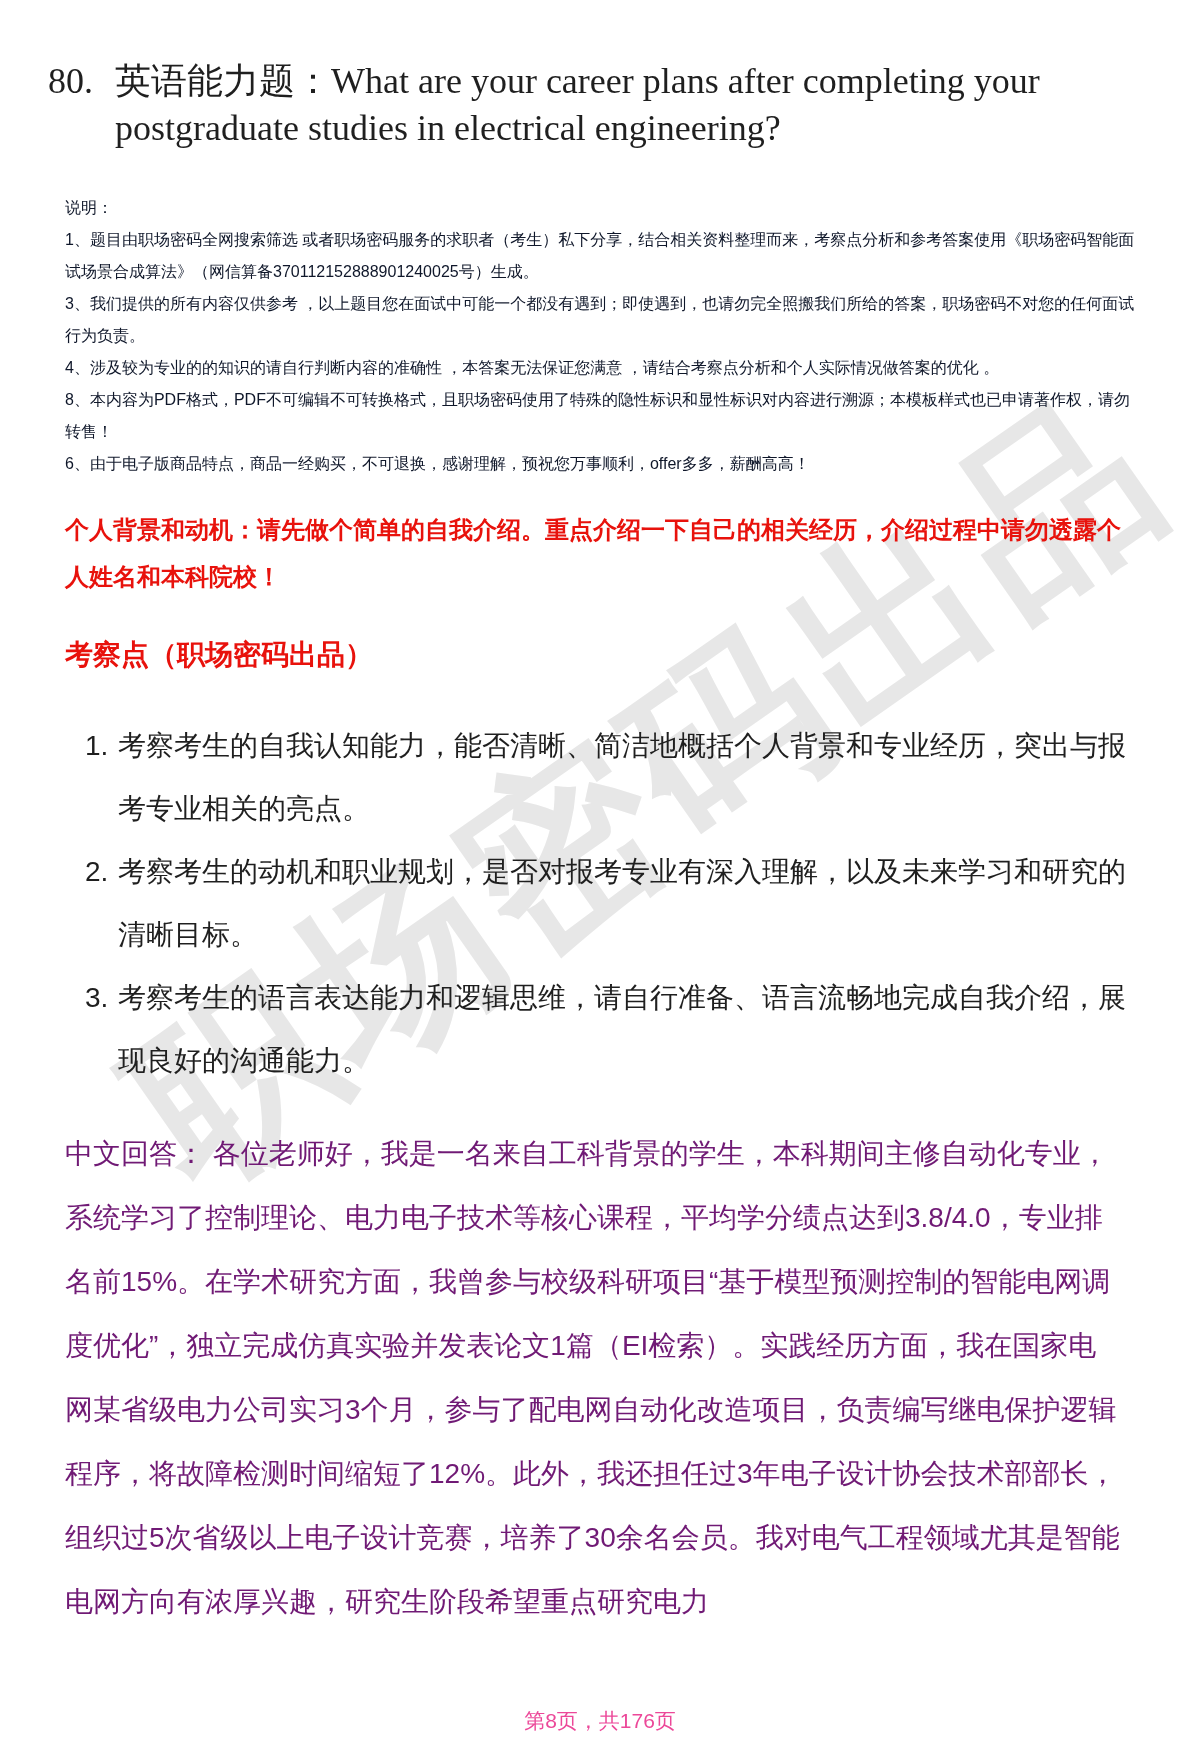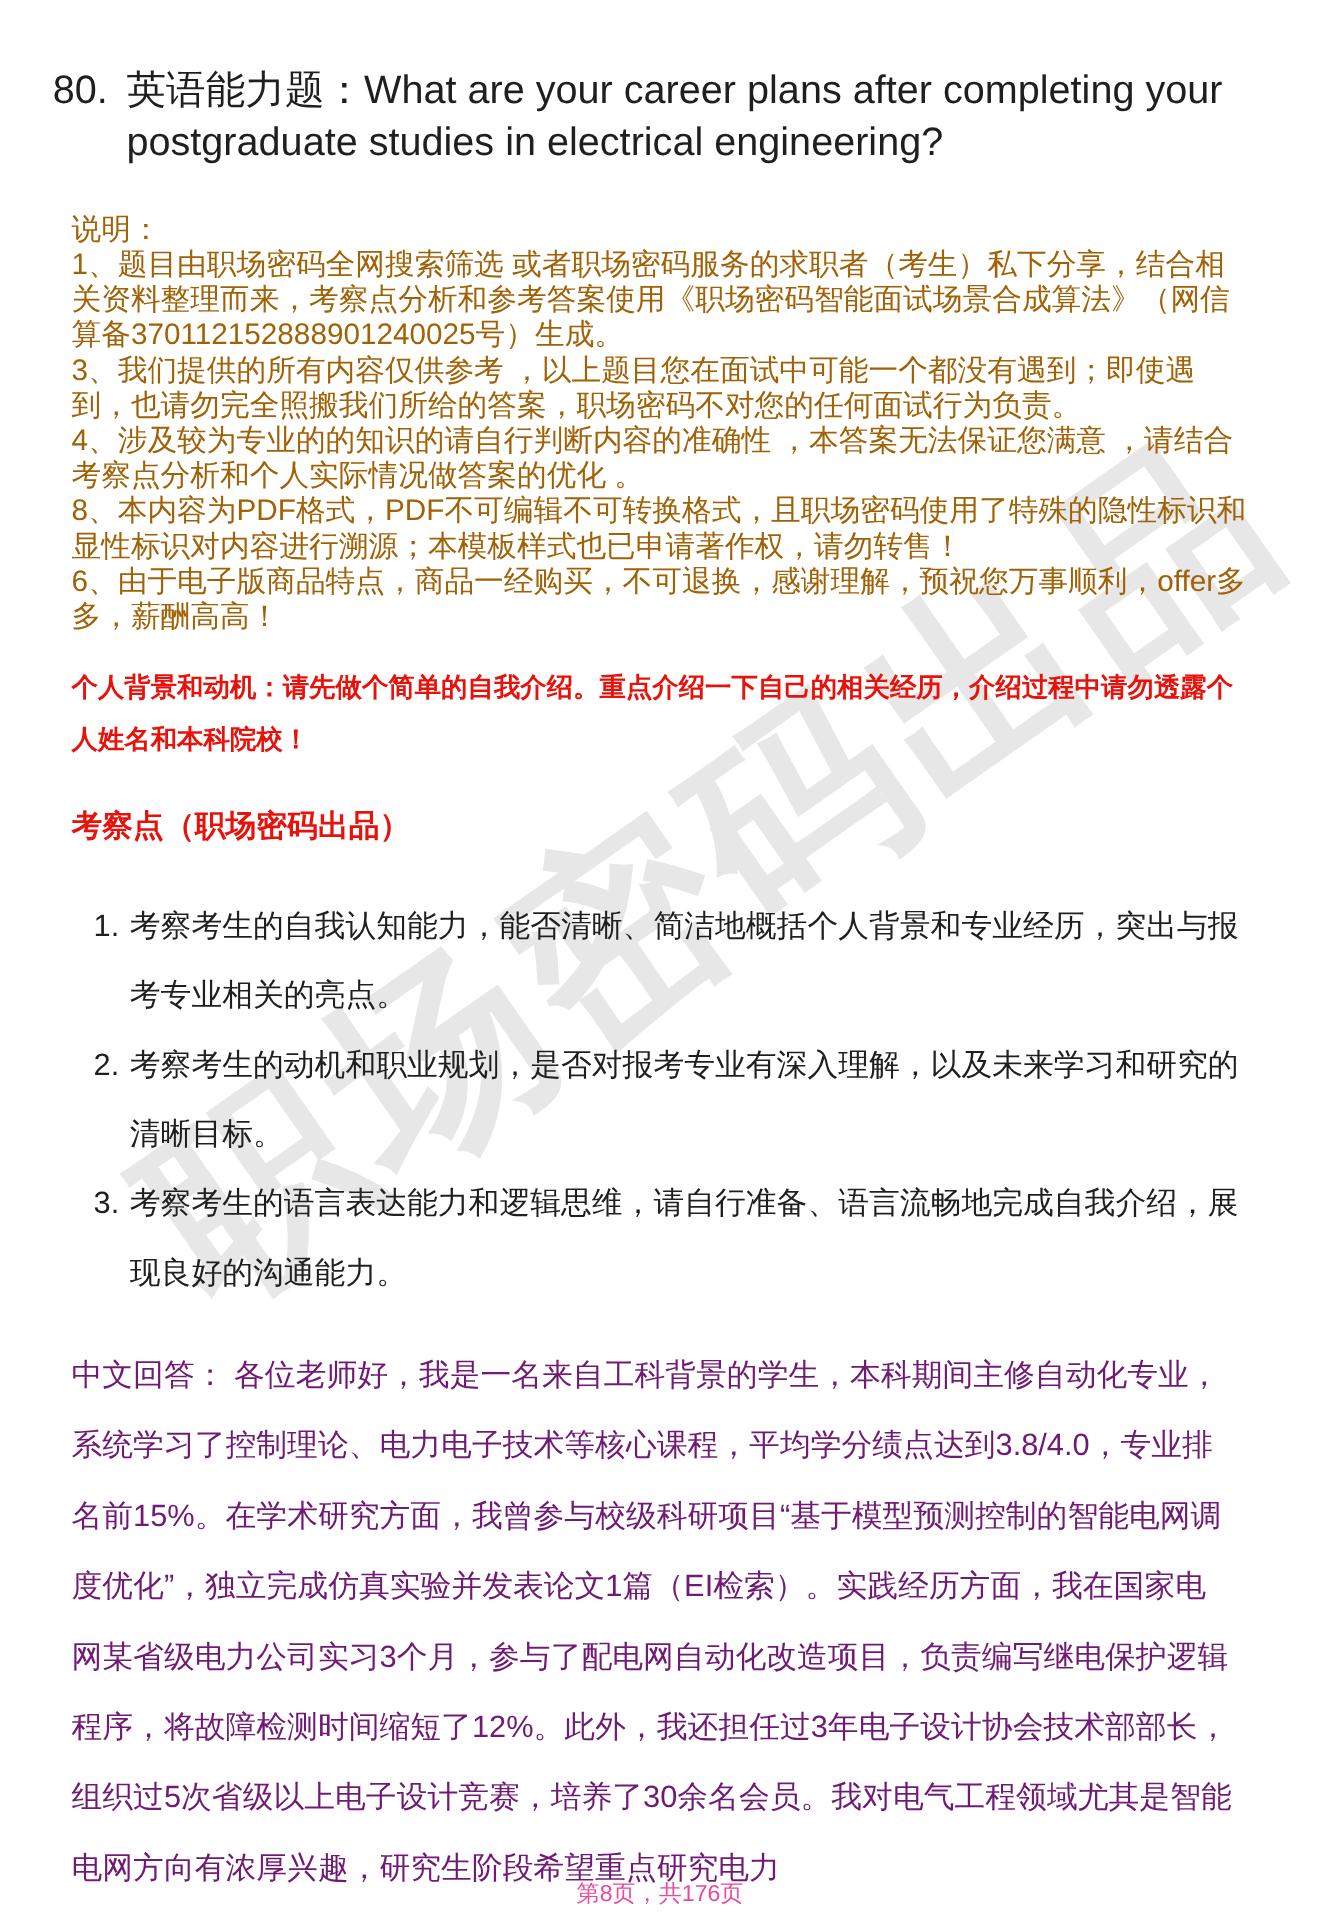--- a/index.html
+++ b/index.html
@@ -43,37 +43,38 @@
     z-index: 1;
     padding: 58px 65px 0 65px;
   }
   
   .title-row {
     display: flex;
     margin-left: -17px; 
     font-size: 36px;
     line-height: 47px;
     color: #1f1f1f;
+    font-family: Liberation Serif, serif;
   }
   .title-num {
     flex: 0 0 67px;
   }
   .title-text {
     flex: 1;
     margin: 0;
     font-size: 36px;
     font-weight: 400;
     line-height: 47px;
   }
   
   .instructions {
     margin-top: 40px;
-    font-size: 27px;
+    font-size: 16px;
     line-height: 32px;
-    color: #a16207;
+    color: #0f172a;
   }
   .instructions p {
     margin: 0;
   }
   
   .prompt {
     margin: 26px 0 0 0;
     font-size: 24px;
     font-weight: 700;
     line-height: 47px;

